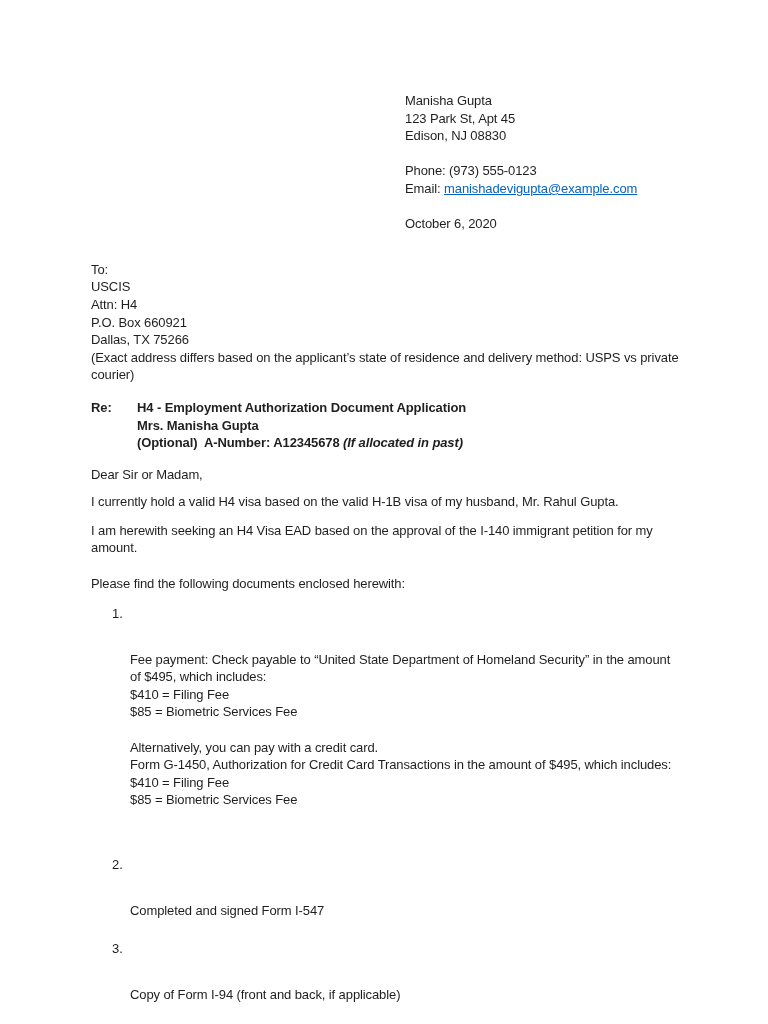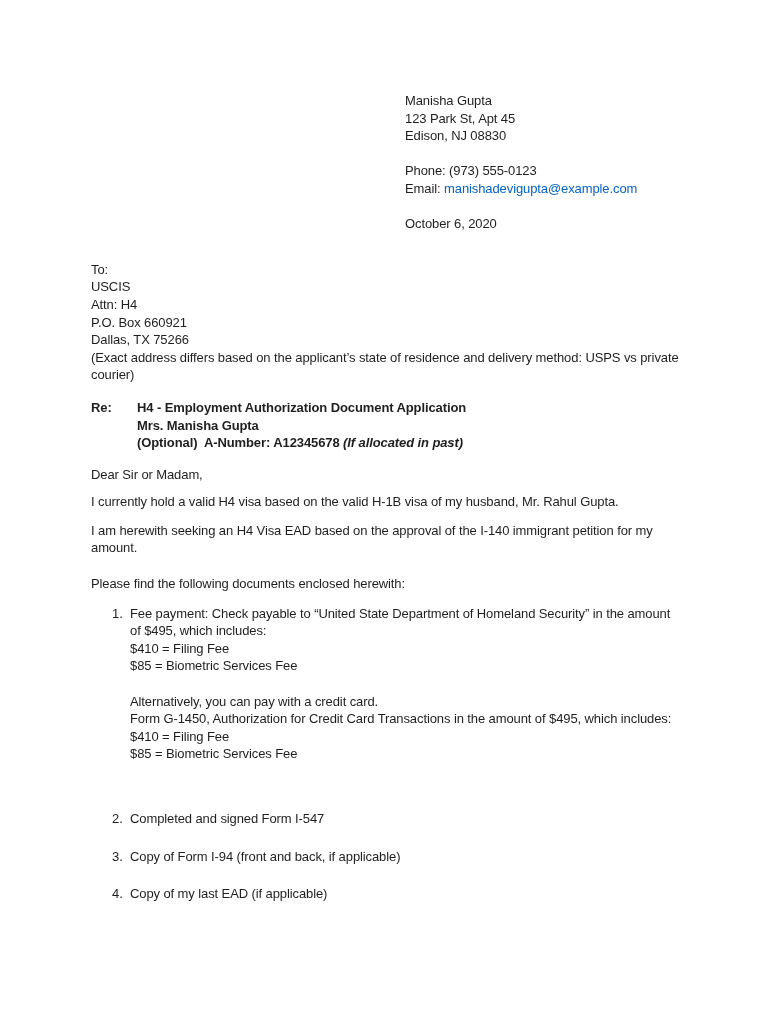--- a/index.html
+++ b/index.html
@@ -34,29 +34,30 @@
   .bold-italic { font-style: italic; font-weight: bold; }
   .pre-space { white-space: pre; }
 
   .salutation { margin-top: 14px; }
   .para-1 { margin-top: 10px; }
   .para-2 { margin-top: 11px; }
   .para-3 { margin-top: 18px; }
 
   .list-item { display: flex; padding-left: 21px; }
   .list-num { width: 18px; flex: none; }
-  .list-body { flex: 1; }
+  .list-body { flex: 1; margin-top: 46px; }
   .item-1 { margin-top: 12px; }
   .item-2 { margin-top: 47px; }
   .item-3 { margin-top: 20px; }
   .item-4 { margin-top: 20px; }
   .italic { }
 
   .email-link {
     color: #0563c1;
+    text-decoration: underline;
     cursor: pointer;
   }
 </style>
 </head>
 <body>
 
 <div class="page">
   <div class="content">
 
     <div class="sender-block">

